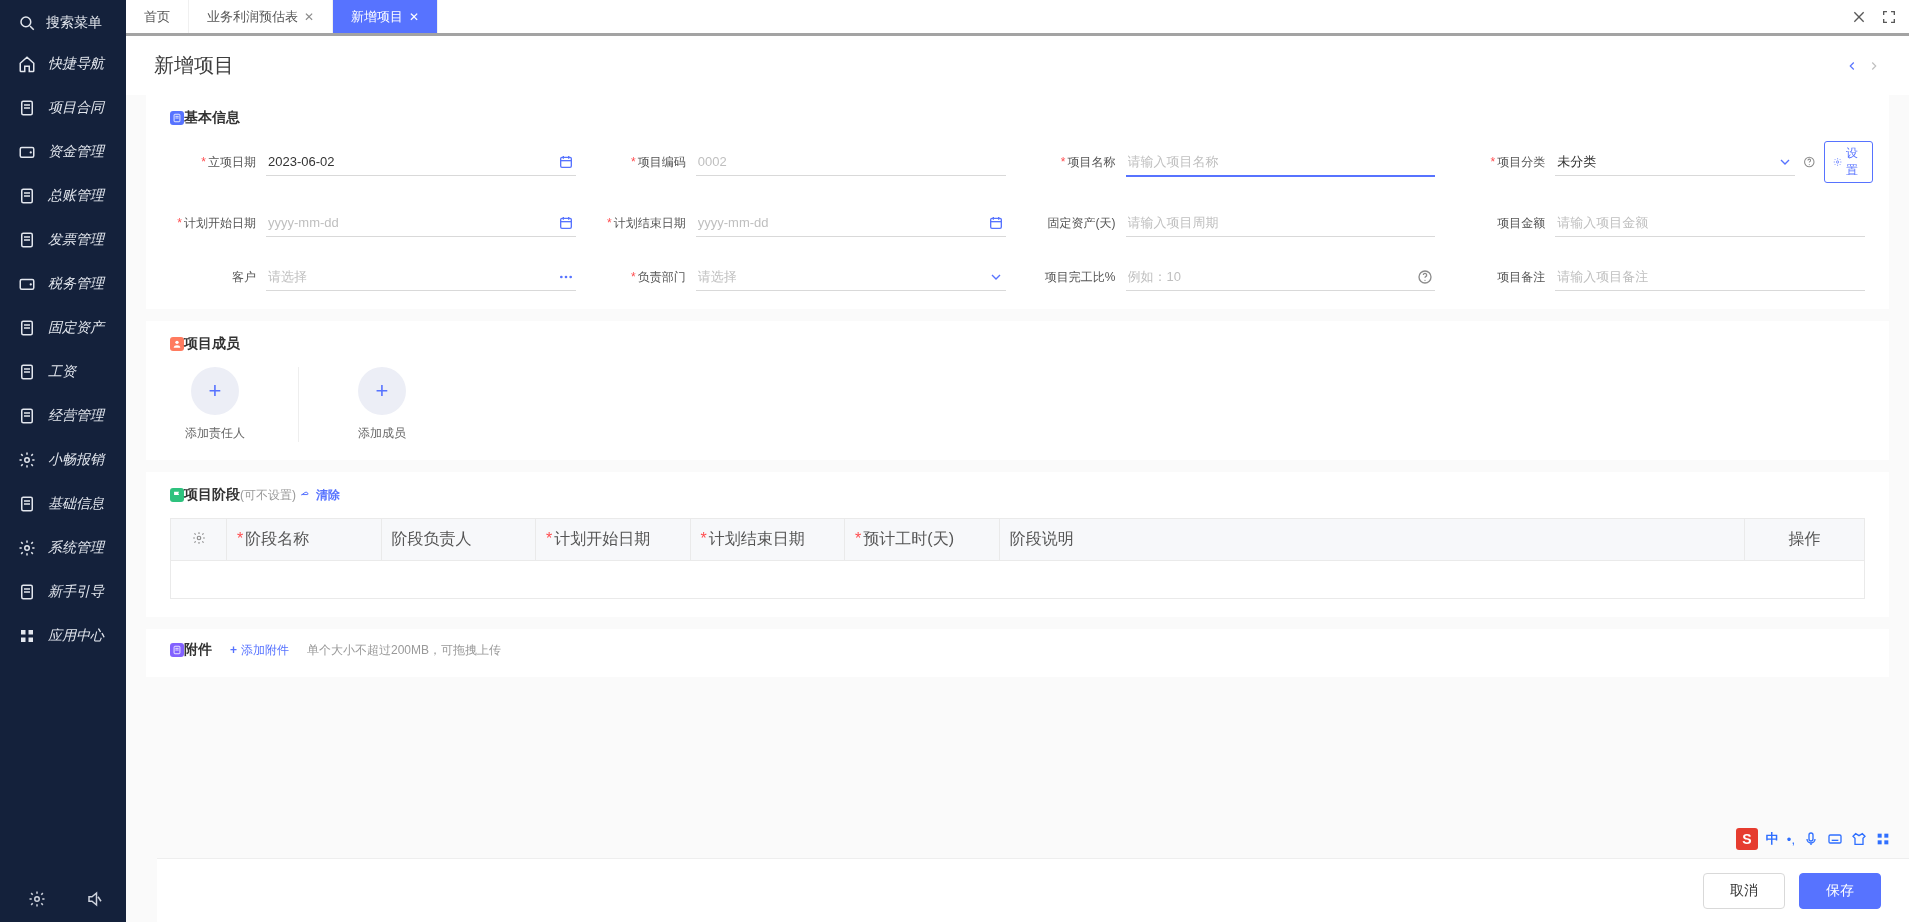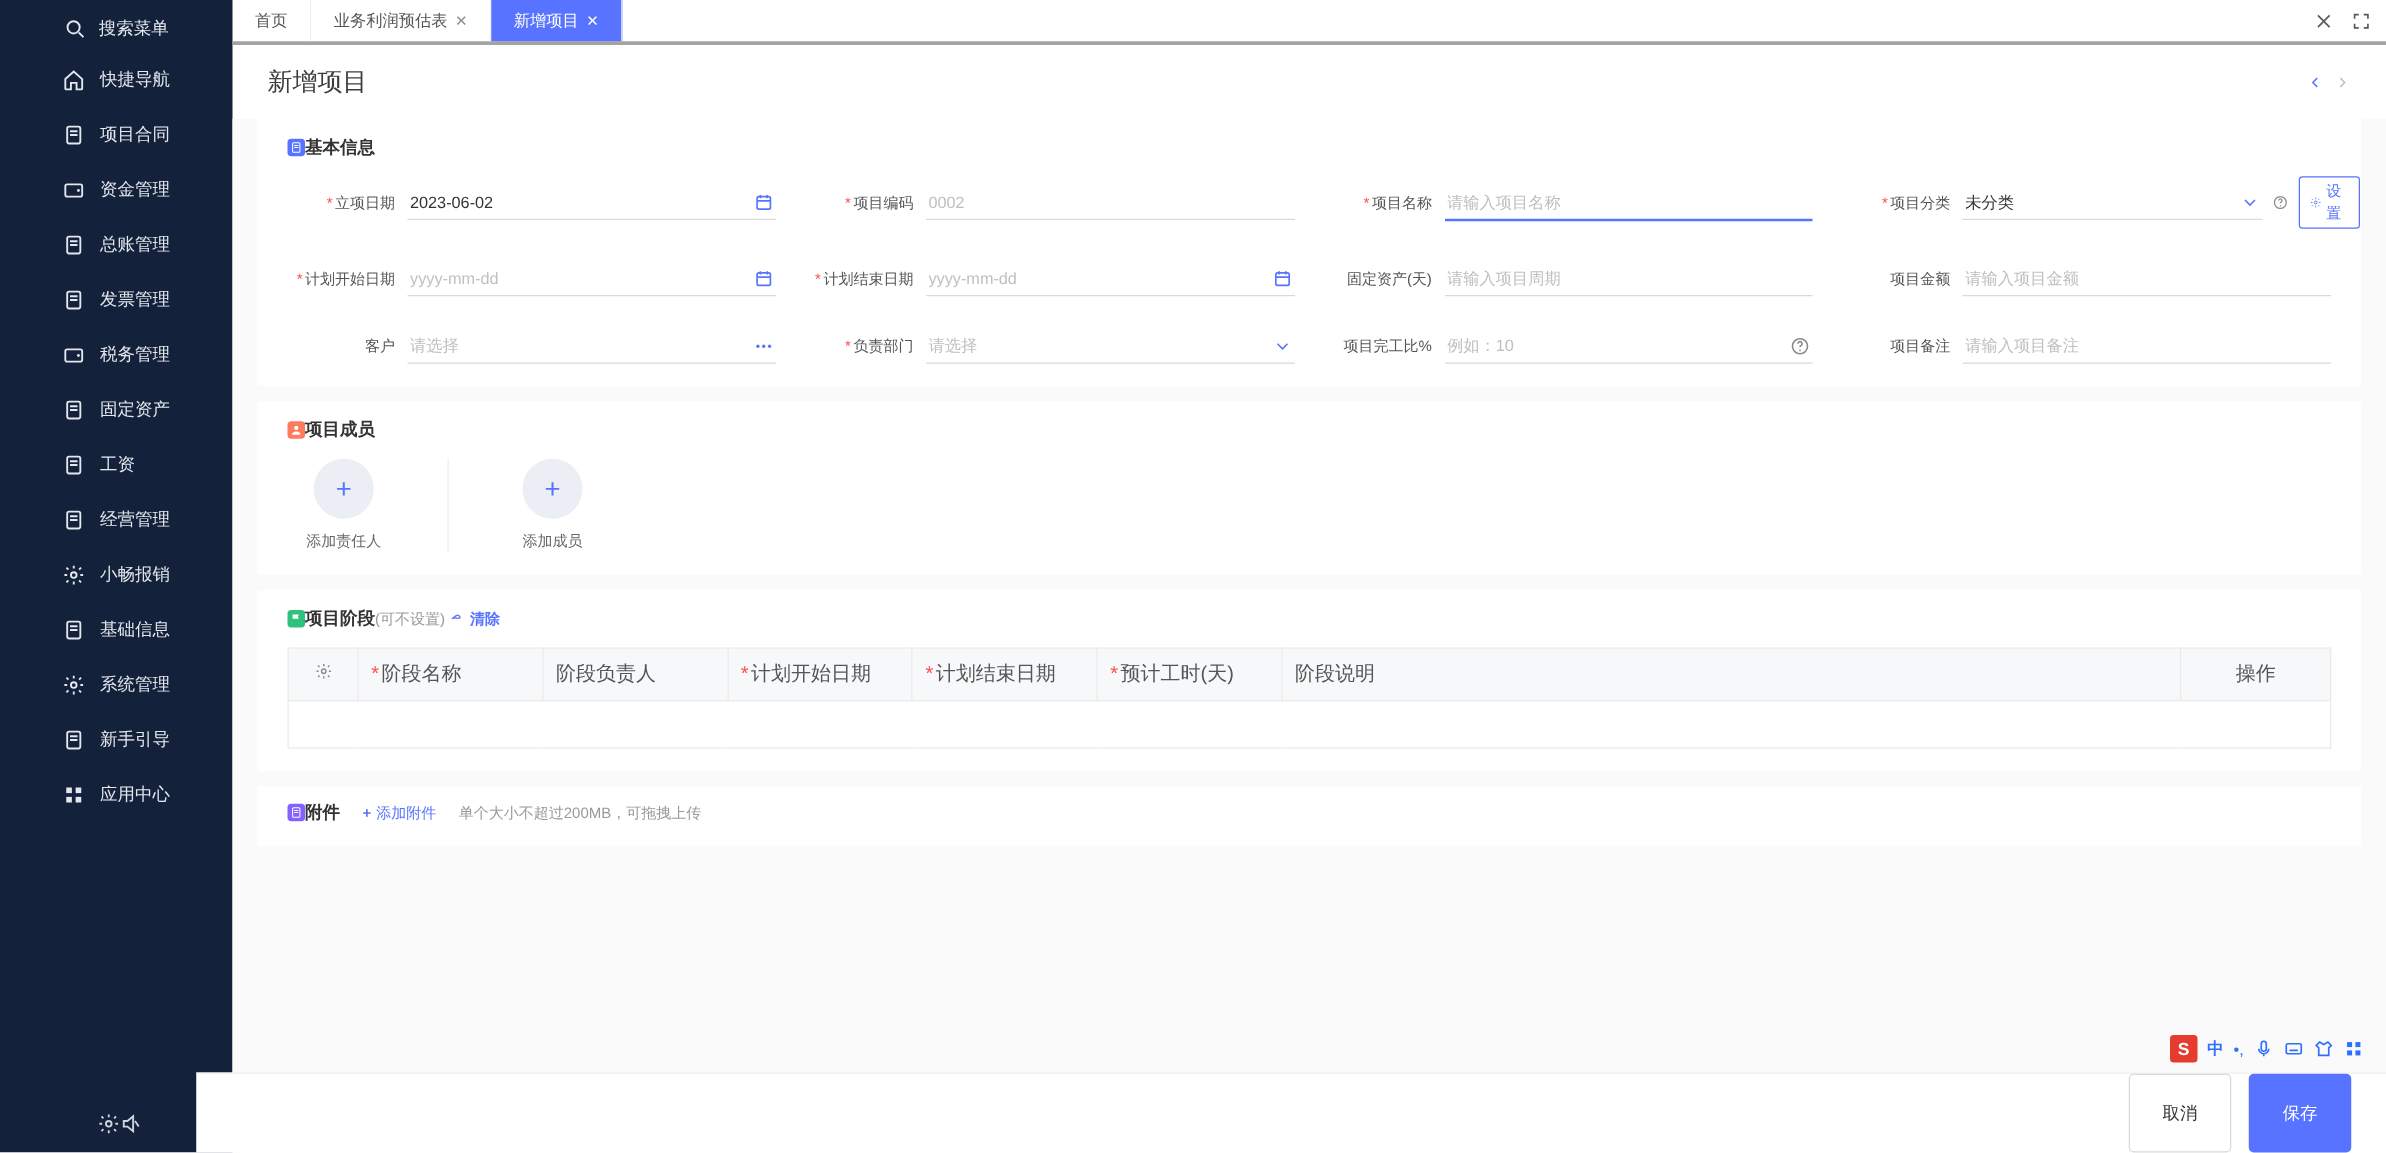--- a/index.html
+++ b/index.html
@@ -1,25 +1,25 @@
 <!DOCTYPE html>
 <html><head>
 <meta charset="utf-8">
 <style>
 * { margin: 0; padding: 0; box-sizing: border-box; }
 html, body { width: 100%; height: 100%; font-family: -apple-system, "PingFang SC", "Microsoft YaHei", sans-serif; font-size: 13px; color: #333; background: #fff; overflow: hidden; }
 
 .app { display: flex; width: 100%; height: 100%; }
 
 
-.sidebar { width: 186px; background: #14213b; color: #cfd4de; display: flex; flex-direction: column; flex-shrink: 0; align-items: center; }
+.sidebar { width: 126px; background: #14213b; color: #cfd4de; display: flex; flex-direction: column; flex-shrink: 0; }
 .sidebar-search { display: flex; align-items: center; gap: 10px; padding: 14px 18px 10px; color: #e3e7ee; font-size: 14px; cursor: pointer; }
 .sidebar-search svg { width: 18px; height: 18px; }
 .sidebar-menu { flex: 1; overflow-y: auto; }
-.sidebar-item { display: flex; align-items: center; gap: 12px; padding: 13px 18px; color: #e3e7ee; font-size: 14px; cursor: pointer; }
+.sidebar-item { display: flex; align-items: center; gap: 12px; padding: 13px 18px; color: #e3e7ee; font-size: 14px; cursor: pointer; font-style: italic; }
 .sidebar-item svg { width: 18px; height: 18px; flex-shrink: 0; }
 .sidebar-bottom { display: flex; justify-content: space-between; padding: 14px 22px 14px 28px; }
 .sidebar-bottom svg { width: 18px; height: 18px; color: #cfd4de; cursor: pointer; }
 
 
 .right-col { flex: 1; display: flex; flex-direction: column; min-width: 0; }
 
 
 .tabs-bar { display: flex; align-items: stretch; height: 36px; border-bottom: 3px solid #a3a3a3; }
 .tab { display: flex; align-items: center; gap: 6px; padding: 0 18px; font-size: 13px; color: #555; cursor: pointer; border-right: 1px solid #f0f0f0; }
@@ -77,21 +77,21 @@
 .phase-table td.empty { height: 38px; border: 1px solid #eaeaea; }
 .phase-table th.gear { width: 56px; text-align: center; }
 .phase-table th.op { width: 120px; text-align: center; }
 
 
 .attach-row { display: flex; align-items: center; gap: 18px; }
 .attach-row .hint { font-size: 12px; color: #999; }
 .link { color: #5773ff; cursor: pointer; font-size: 12px; display: inline-flex; align-items: center; gap: 4px; }
 
 
-.footer-bar { position: absolute; left: 157px; right: 0; bottom: 0; height: 64px; display: flex; justify-content: flex-end; gap: 14px; padding: 0 28px; background: #fff; border-top: 1px solid #eee; }
+.footer-bar { position: absolute; left: 157px; right: 0; bottom: 0; height: 64px; display: flex; align-items: center; justify-content: flex-end; gap: 14px; padding: 0 28px; background: #fff; border-top: 1px solid #eee; }
 .btn { font-size: 14px; padding: 8px 26px; border-radius: 4px; cursor: pointer; }
 .btn-default { background: #fff; border: 1px solid #d9d9d9; color: #333; }
 .btn-primary { background: #5773ff; border: 1px solid #5773ff; color: #fff; }
 
 
 .ime-strip { position: absolute; right: 18px; bottom: 72px; display: flex; align-items: center; gap: 8px; font-size: 13px; }
 .ime-logo { width: 22px; height: 22px; background: #e63c2f; border-radius: 3px; color: #fff; font-weight: 700; display: flex; align-items: center; justify-content: center; font-size: 14px; }
 .ime-strip span.cn { color: #2f6fff; font-weight: 600; }
 .ime-strip svg { width: 16px; height: 16px; color: #2f6fff; }
 

